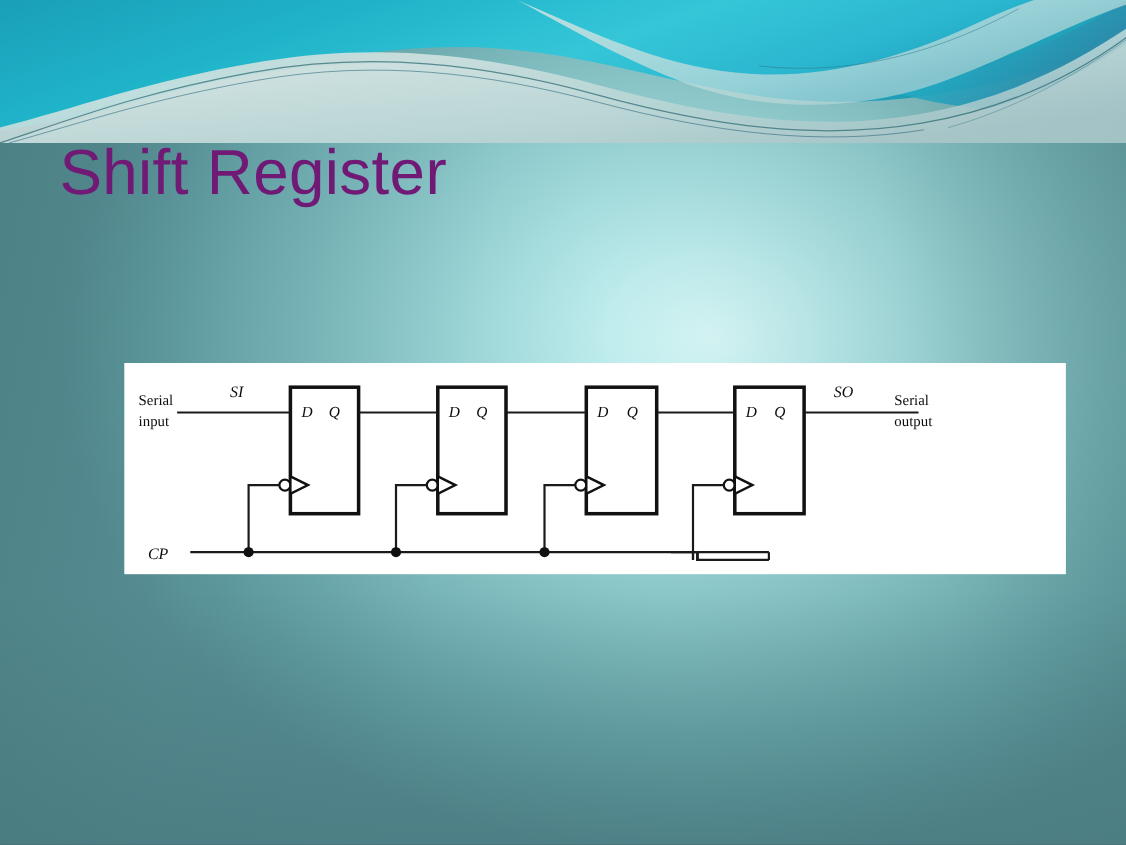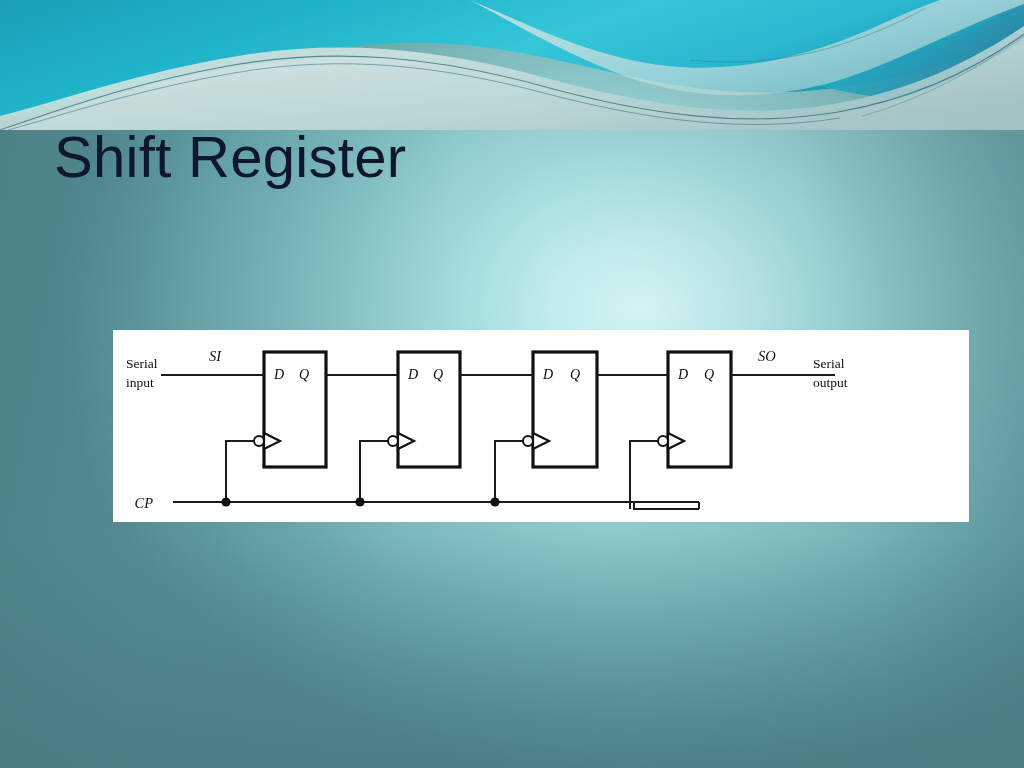--- a/index.html
+++ b/index.html
@@ -52,21 +52,21 @@
 
   
   .title {
     position: absolute;
     left: 54px;
     top: 126px;
     width: 900px;
     font-size: 58px;
     line-height: 1.08;
     letter-spacing: 0.3px;
-    color: #0f172a;
+    color: #701a75;
     font-weight: 400;
     font-family: "Liberation Sans", sans-serif;
     white-space: nowrap;
   }
 
   
   .picture {
     position: absolute;
     left: 113px;
     top: 330px;

